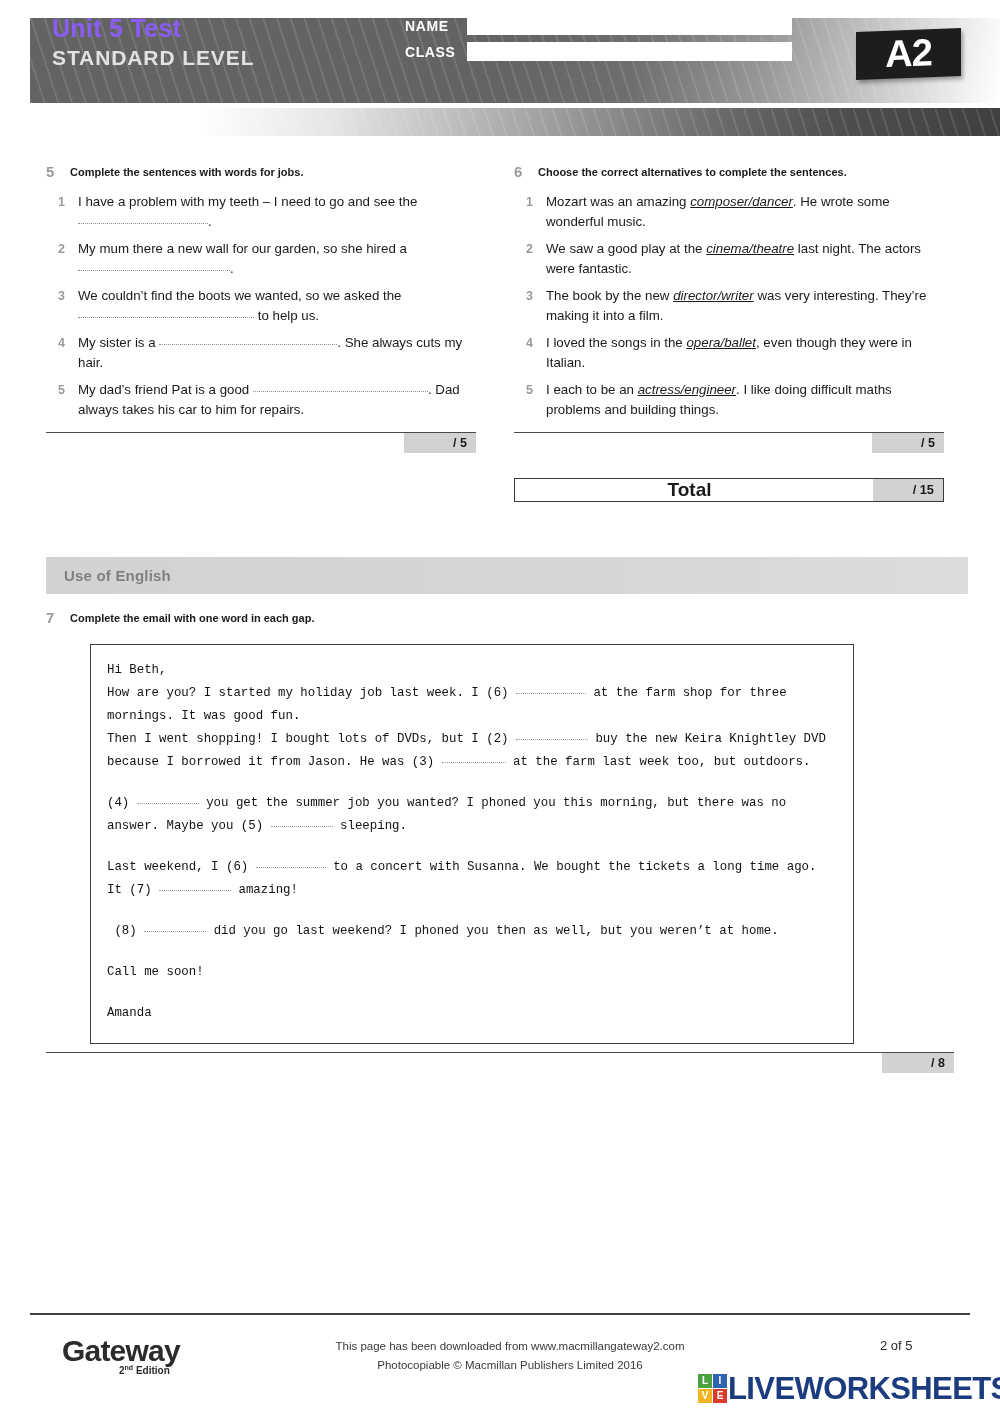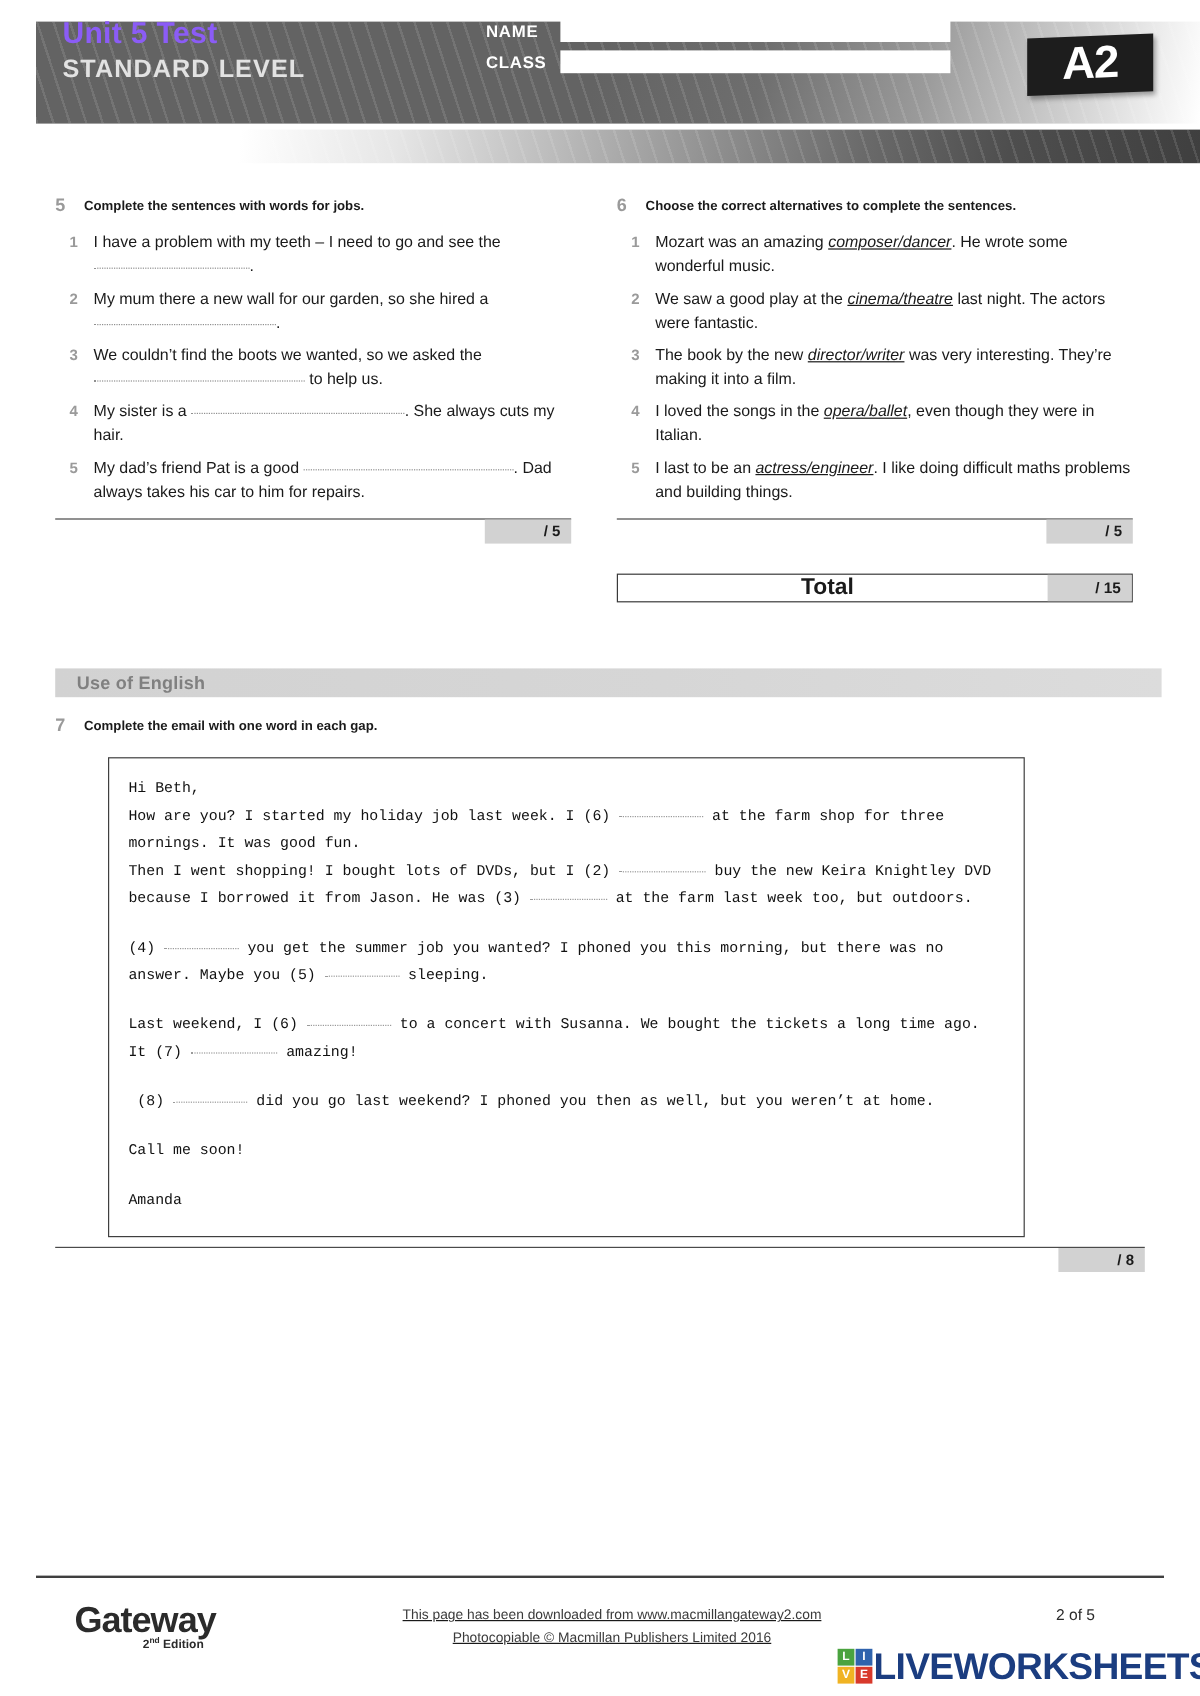--- a/index.html
+++ b/index.html
@@ -117,21 +117,21 @@
     line-height:22px; padding-right:9px;
   }
   .total-box {
     width:70px; background:#d2d2d2; font-size:12.8px; font-weight:bold;
     text-align:right; line-height:22px; padding-right:9px;
   }
 
   
   .band {
     margin:55px 32px 0 46px;
-    height:24px;
+    height:37px;
     background:linear-gradient(90deg,#d2d2d2 0%, #d6d6d6 55%, #dcdcdc 100%);
     display:flex; align-items:center;
   }
   .band-title {
     font-size:15px; font-weight:bold; color:#808080; padding-left:18px;
     letter-spacing:0.2px;
   }
 
   .ex7-head { display:flex; padding:14px 46px 0 46px; }
 
@@ -172,21 +172,21 @@
   .gateway-name {
     font-size:30px; font-weight:bold; color:#2b2b2b; letter-spacing:-0.8px;
     line-height:32px;
   }
   .gateway-ed {
     font-size:10px; font-weight:bold; color:#2b2b2b; text-align:right;
     margin-top:-3px; padding-right:10px;
   }
   .gateway-ed sup { font-size:7px; }
   .credits {
-    position:absolute; left:300px; top:24px; width:420px; text-align:center;text-decoration:underline;
+    position:absolute; left:300px; top:24px; width:420px; text-align:center;
   }
   .credit-line {
     font-size:11.5px; color:#3a3a3a; line-height:19px;
   }
   .pageno {
     position:absolute; left:880px; top:25px;
     font-size:13px; color:#2b2b2b;
   }
   .lw-logo {
     position:absolute; left:698px; top:1373px; display:flex; align-items:center;
@@ -302,21 +302,21 @@
           <span class="item-text"><span>The book by the new</span>
             <span class="alt">director/writer</span><span> was very interesting. They’re making it into a film.</span></span>
         </li>
         <li class="item">
           <span class="item-num">4</span>
           <span class="item-text"><span>I loved the songs in the</span>
             <span class="alt">opera/ballet</span><span>, even though they were in Italian.</span></span>
         </li>
         <li class="item">
           <span class="item-num">5</span>
-          <span class="item-text"><span>I last to be an</span>
+          <span class="item-text"><span>I each to be an</span>
             <span class="alt">actress/engineer</span><span>. I like doing difficult maths problems and building things.</span></span>
         </li>
       </ul>
       <div class="score-rule">
         <div class="score-box">/ 5</div>
       </div>
       <div class="total-row">
         <div class="total-label">Total</div>
         <div class="total-box">/ 15</div>
       </div>

